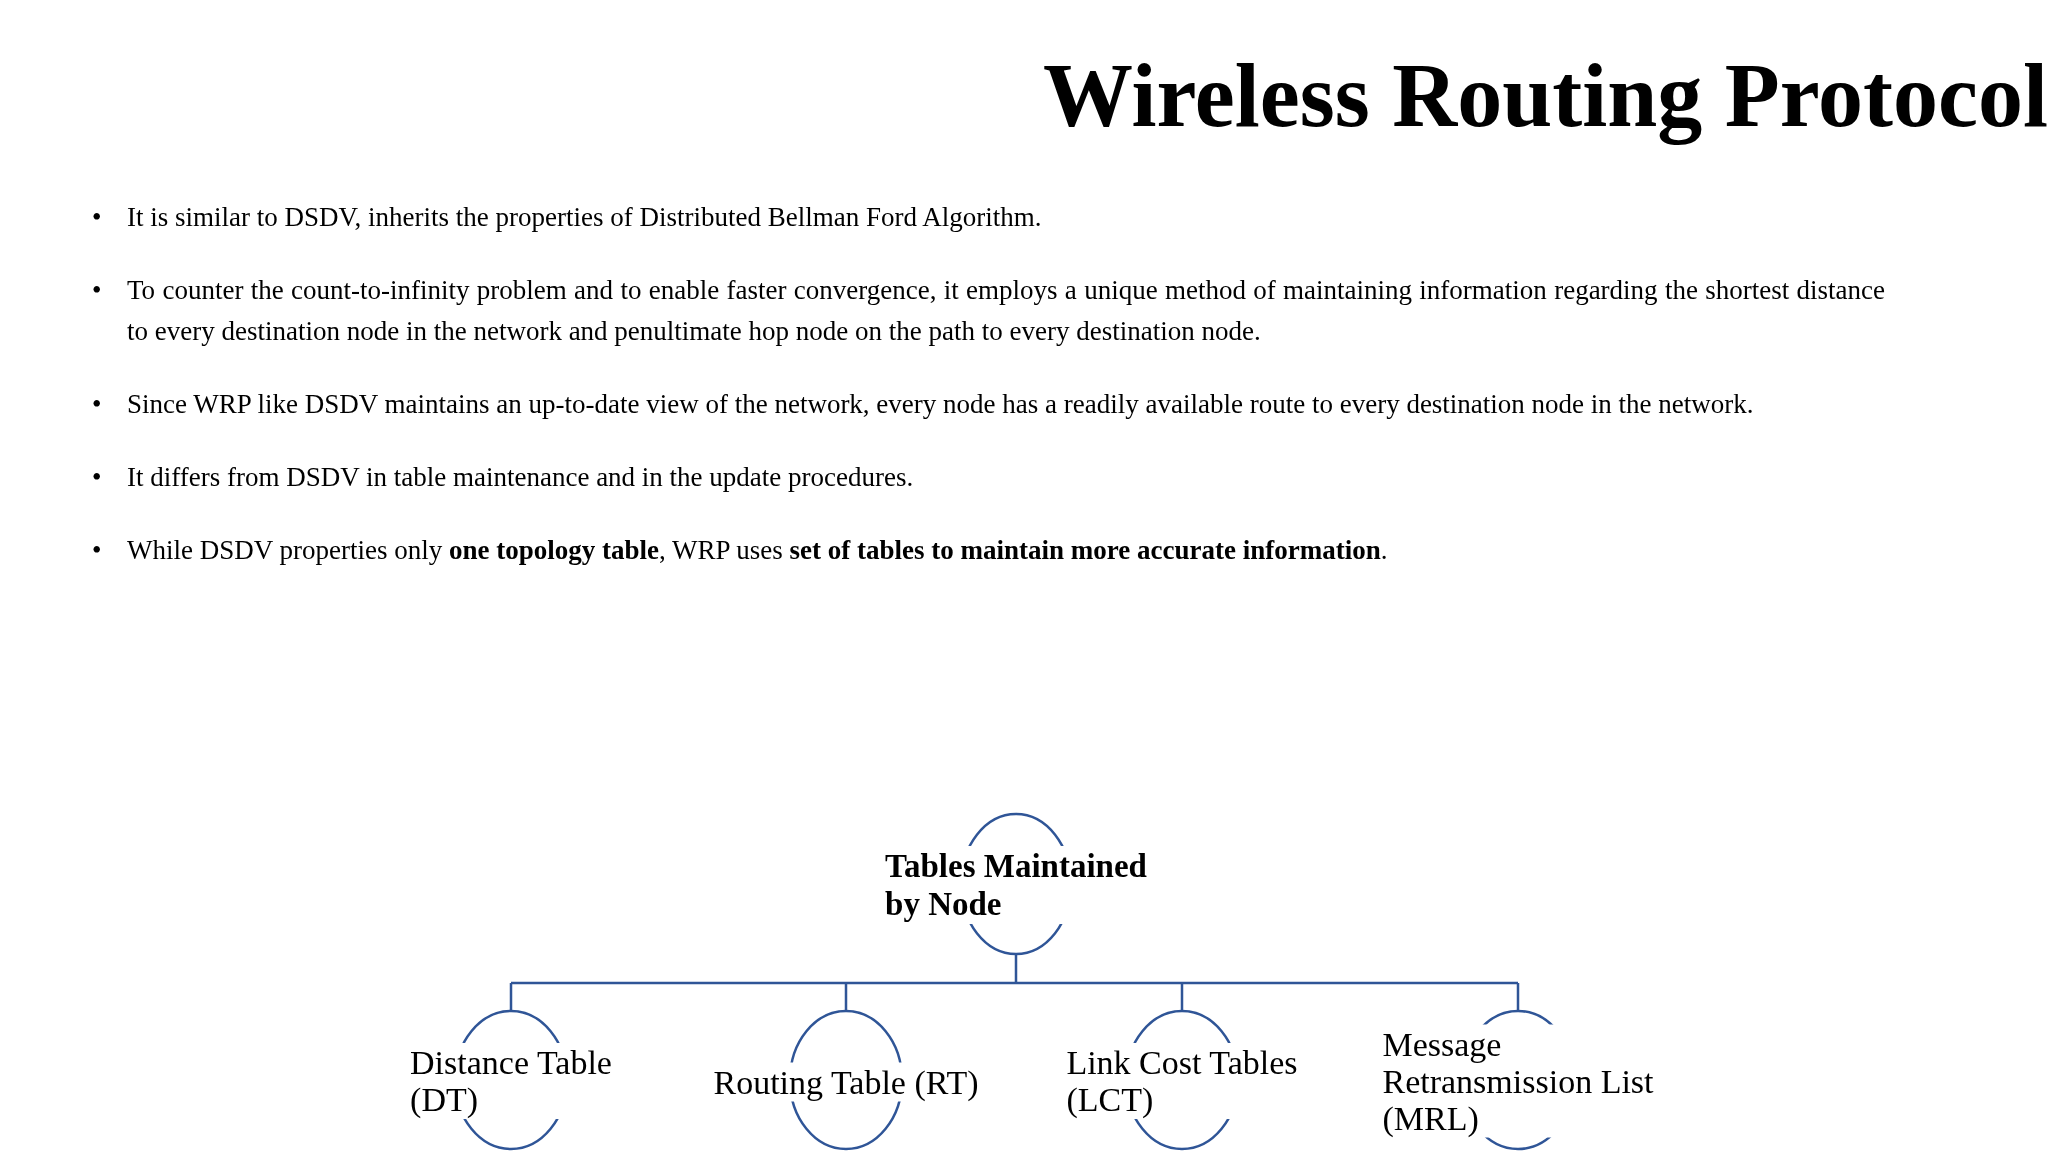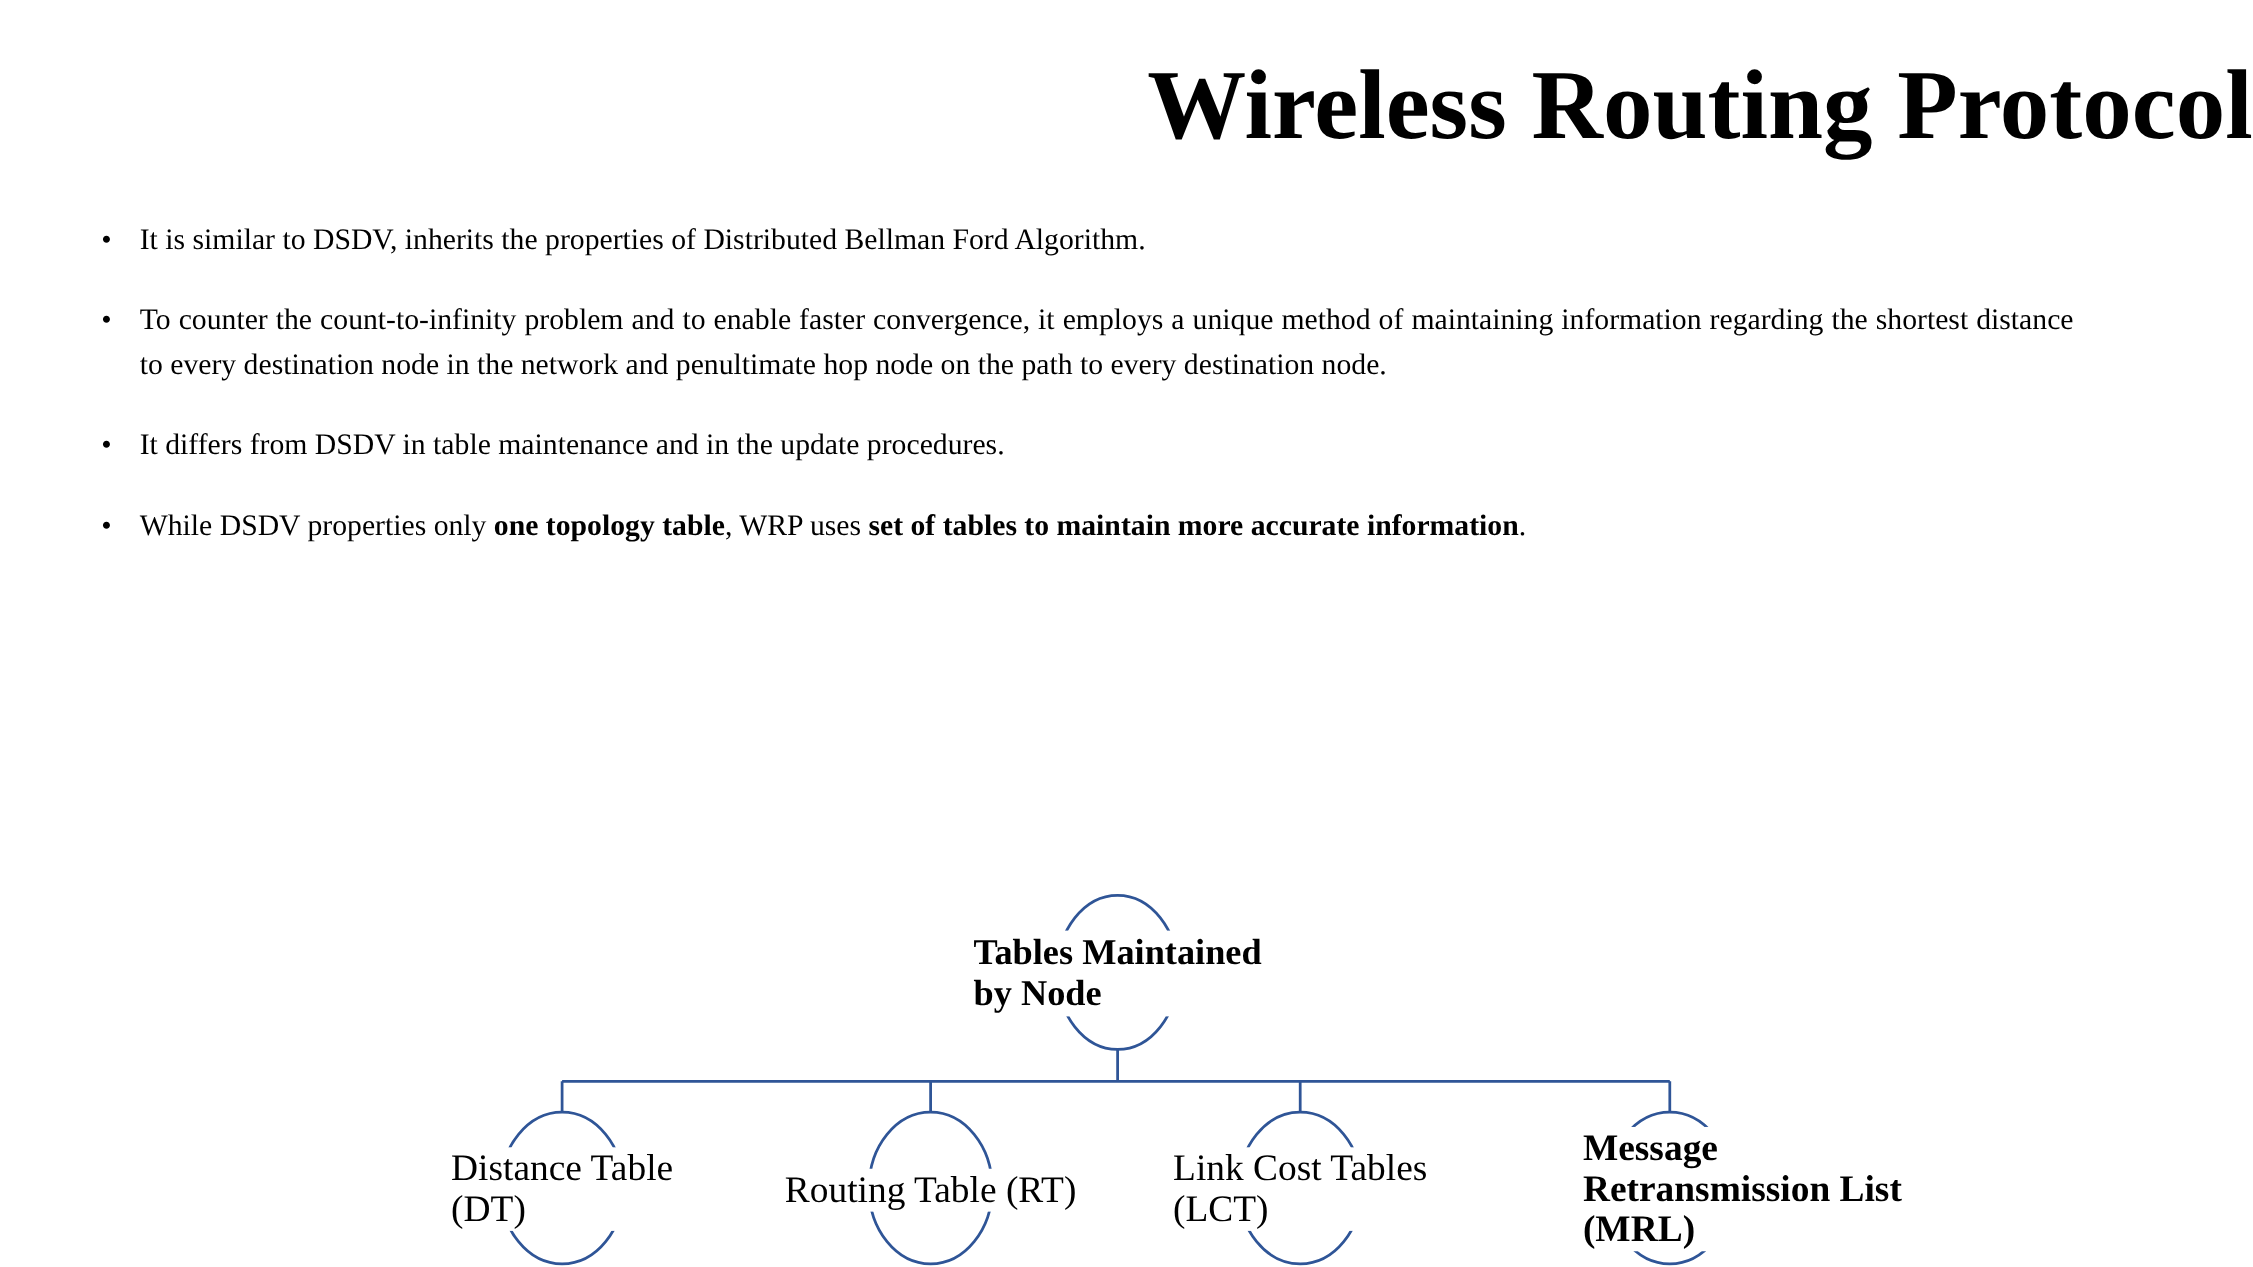--- a/index.html
+++ b/index.html
@@ -63,20 +63,21 @@
 </head>
 <body>
 
 <div class="slide">
 
   <h1 class="title">Wireless Routing Protocol</h1>
 
   <ul class="bullets">
     <li><span>It is similar to DSDV, inherits the properties of Distributed Bellman Ford Algorithm.</span></li>
     <li><span>To counter the count-to-infinity problem and to enable faster convergence, it employs a unique method of maintaining information regarding the shortest distance to every destination node in the network and penultimate hop node on the path to every destination node.</span></li>
+    <li><span>Since WRP like DSDV maintains an up-to-date view of the network, every node has a readily available route to every destination node in the network.</span></li>
     <li><span>It differs from DSDV in table maintenance and in the update procedures.</span></li>
     <li><span>While DSDV properties only </span><span class="b">one topology table</span><span>, WRP uses </span><span class="b">set of tables to maintain more accurate information</span><span>.</span></li>
   </ul>
 
   <svg class="chart-svg" width="2048" height="1152" viewBox="0 0 2048 1152">
     <g class="strokes" stroke="#2f5597">
       <path d="M1016 903 V932 M511 932 H1518 M511 932 V960 M846 932 V960 M1182 932 V960 M1518 932 V960"></path>
       <ellipse cx="1016" cy="833" rx="55" ry="70"></ellipse>
       <ellipse cx="511" cy="1029" rx="56" ry="69"></ellipse>
       <ellipse cx="846" cy="1029" rx="56" ry="69"></ellipse>
@@ -97,19 +98,19 @@
 
   <div class="node-label" style="left:846px; top:1031px;">
     <span class="ln">Routing Table (RT)</span>
   </div>
 
   <div class="node-label" style="left:1182px; top:1030px;">
     <span class="ln">Link Cost Tables</span>
     <span class="ln">(LCT)</span>
   </div>
 
-  <div class="node-label" style="left:1584px; top:1030px;font-weight:bold;">
+  <div class="node-label" style="left:1518px; top:1030px;">
     <span class="ln">Message</span>
     <span class="ln">Retransmission List</span>
     <span class="ln">(MRL)</span>
   </div>
 
 </div>
 
 </body></html>

